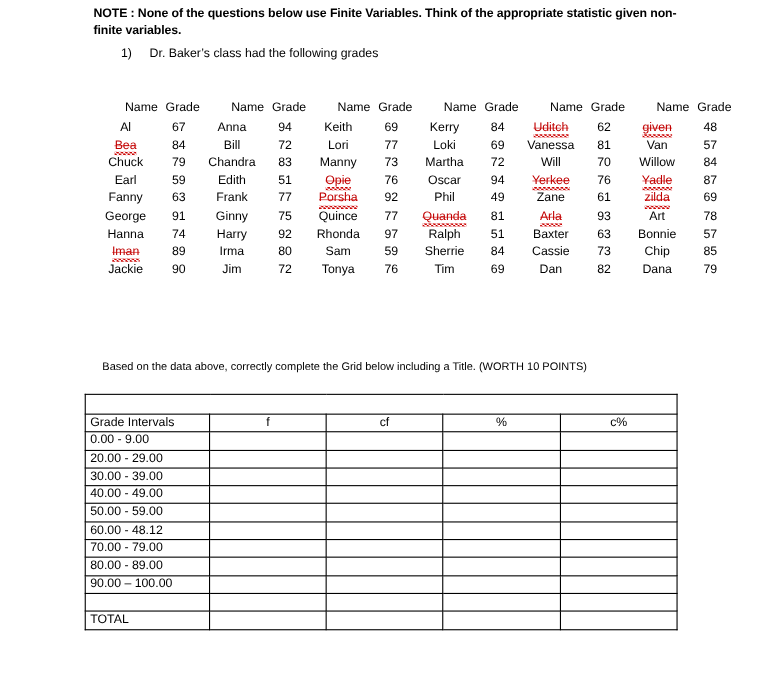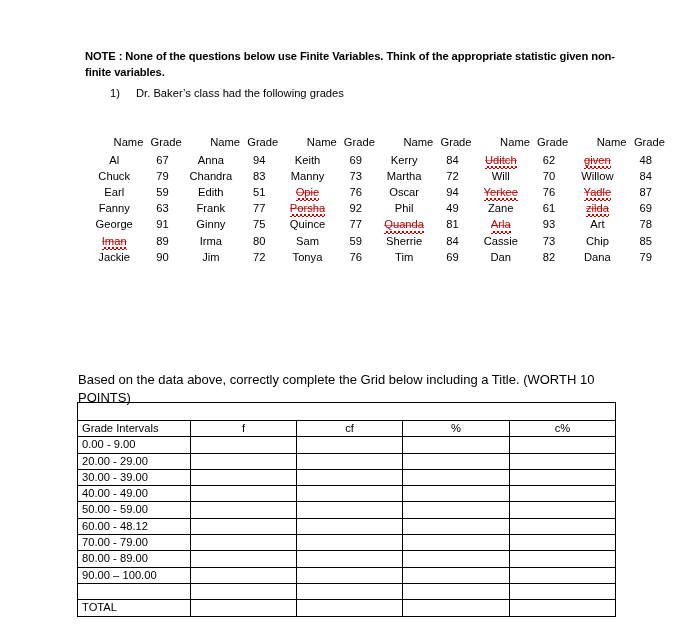--- a/index.html
+++ b/index.html
@@ -14,21 +14,20 @@
     color: #000000;
     position: relative;
     overflow: hidden;
   }
 
   .page {
     position: absolute;
     left: 0; top: 0;
     width: 700px;
     height: 563px;
-    margin-top: 44px;
   }
 
   
   .note {
     position: absolute;
     left: 85px;
     top: 4px;
     width: 540px;
     font-size: 11.2px;
     font-weight: bold;
@@ -101,24 +100,24 @@
     right: 0;
     top: 50%;
     height: 1px;
     background: #cc0000;
     opacity: 0.55;
   }
 
   
   .instruction {
     position: absolute;
-    left: 78px;
+    left: 93px;
     top: 327px;
     width: 560px;
-    font-size: 13px;
+    font-size: 10px;
     line-height: 1.4;
   }
 
   
   .gridwrap {
     position: absolute;
     left: 77px;
     top: 358px;
     width: 538px;
   }
@@ -187,20 +186,34 @@
           <td class="cname">Keith</td>
           <td class="cgrade">69</td>
           <td class="cname">Kerry</td>
           <td class="cgrade">84</td>
           <td class="cname"><span class="sp">Uditch</span></td>
           <td class="cgrade">62</td>
           <td class="cname"><span class="sp">given</span></td>
           <td class="cgrade">48</td>
         </tr>
         <tr>
+          <td class="cname"><span class="sp">Bea</span></td>
+          <td class="cgrade">84</td>
+          <td class="cname">Bill</td>
+          <td class="cgrade">72</td>
+          <td class="cname">Lori</td>
+          <td class="cgrade">77</td>
+          <td class="cname">Loki</td>
+          <td class="cgrade">69</td>
+          <td class="cname">Vanessa</td>
+          <td class="cgrade">81</td>
+          <td class="cname">Van</td>
+          <td class="cgrade">57</td>
+        </tr>
+        <tr>
           <td class="cname">Chuck</td>
           <td class="cgrade">79</td>
           <td class="cname">Chandra</td>
           <td class="cgrade">83</td>
           <td class="cname">Manny</td>
           <td class="cgrade">73</td>
           <td class="cname">Martha</td>
           <td class="cgrade">72</td>
           <td class="cname">Will</td>
           <td class="cgrade">70</td>
@@ -243,20 +256,34 @@
           <td class="cname">Quince</td>
           <td class="cgrade">77</td>
           <td class="cname"><span class="sp">Quanda</span></td>
           <td class="cgrade">81</td>
           <td class="cname"><span class="sp">Arla</span></td>
           <td class="cgrade">93</td>
           <td class="cname">Art</td>
           <td class="cgrade">78</td>
         </tr>
         <tr>
+          <td class="cname">Hanna</td>
+          <td class="cgrade">74</td>
+          <td class="cname">Harry</td>
+          <td class="cgrade">92</td>
+          <td class="cname">Rhonda</td>
+          <td class="cgrade">97</td>
+          <td class="cname">Ralph</td>
+          <td class="cgrade">51</td>
+          <td class="cname">Baxter</td>
+          <td class="cgrade">63</td>
+          <td class="cname">Bonnie</td>
+          <td class="cgrade">57</td>
+        </tr>
+        <tr>
           <td class="cname"><span class="sp">Iman</span></td>
           <td class="cgrade">89</td>
           <td class="cname">Irma</td>
           <td class="cgrade">80</td>
           <td class="cname">Sam</td>
           <td class="cgrade">59</td>
           <td class="cname">Sherrie</td>
           <td class="cgrade">84</td>
           <td class="cname">Cassie</td>
           <td class="cgrade">73</td>

